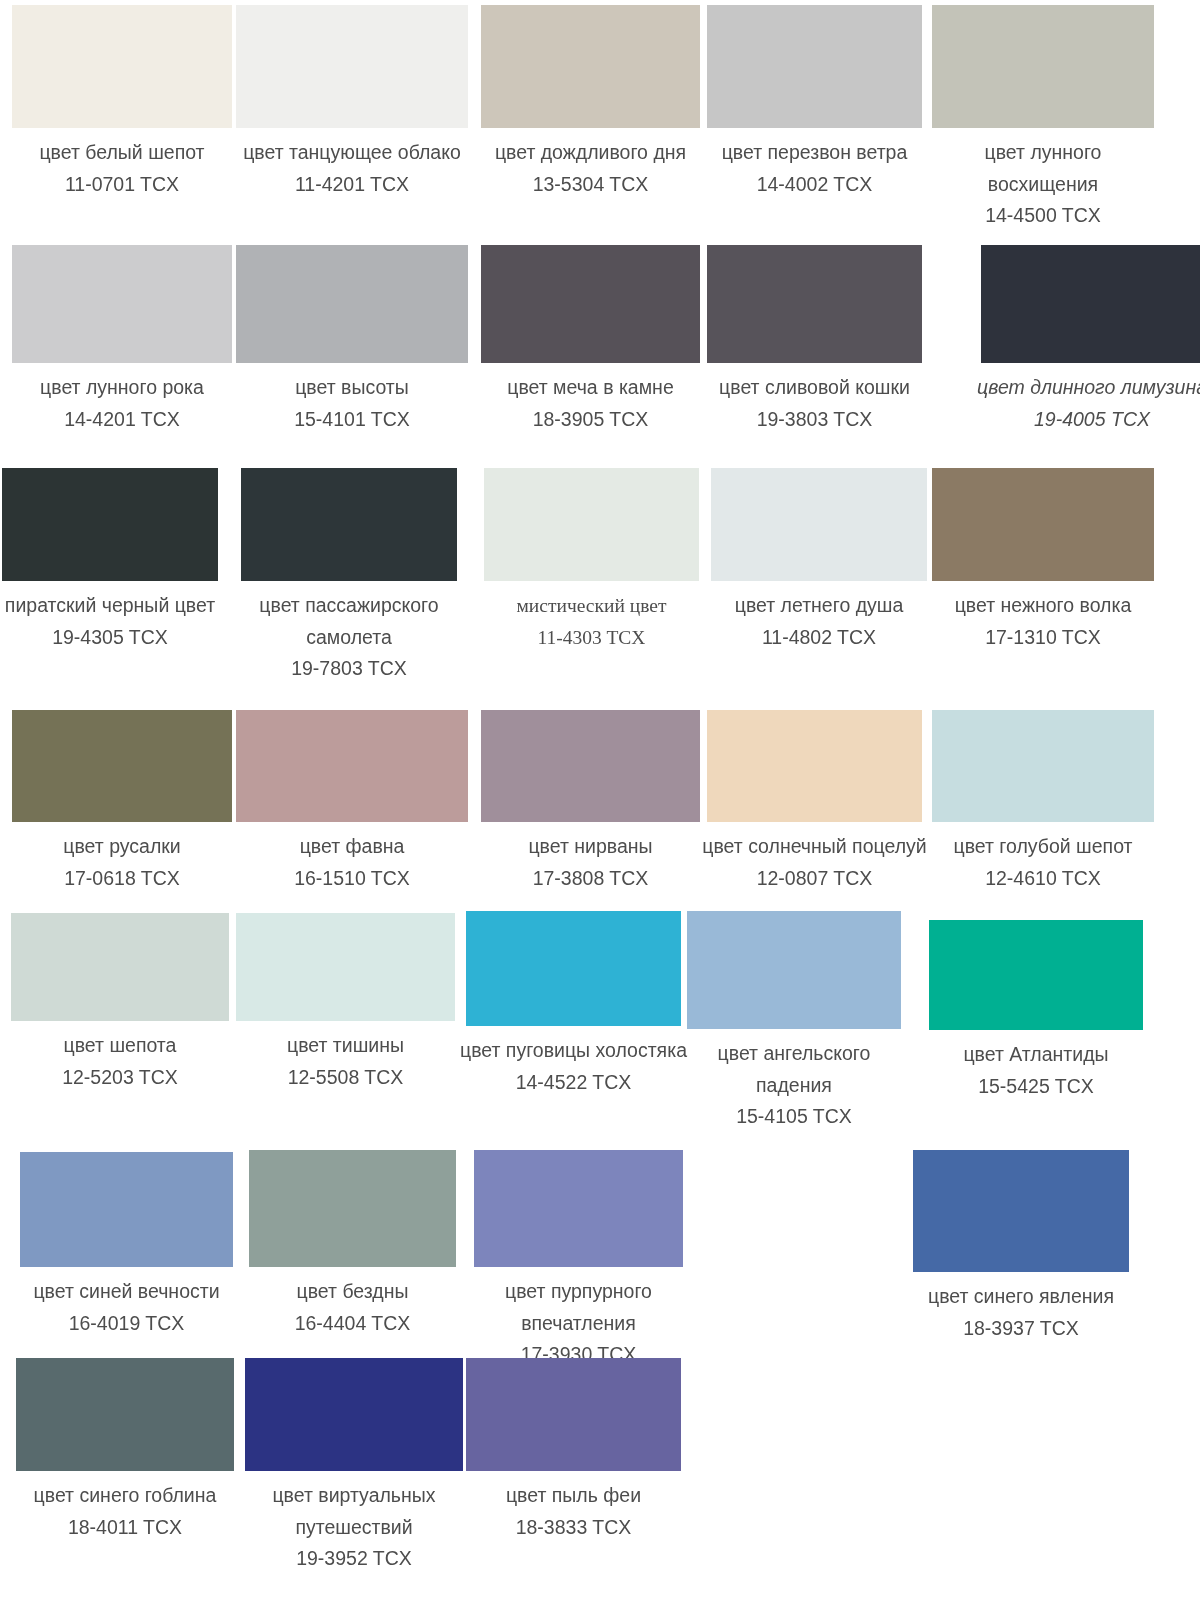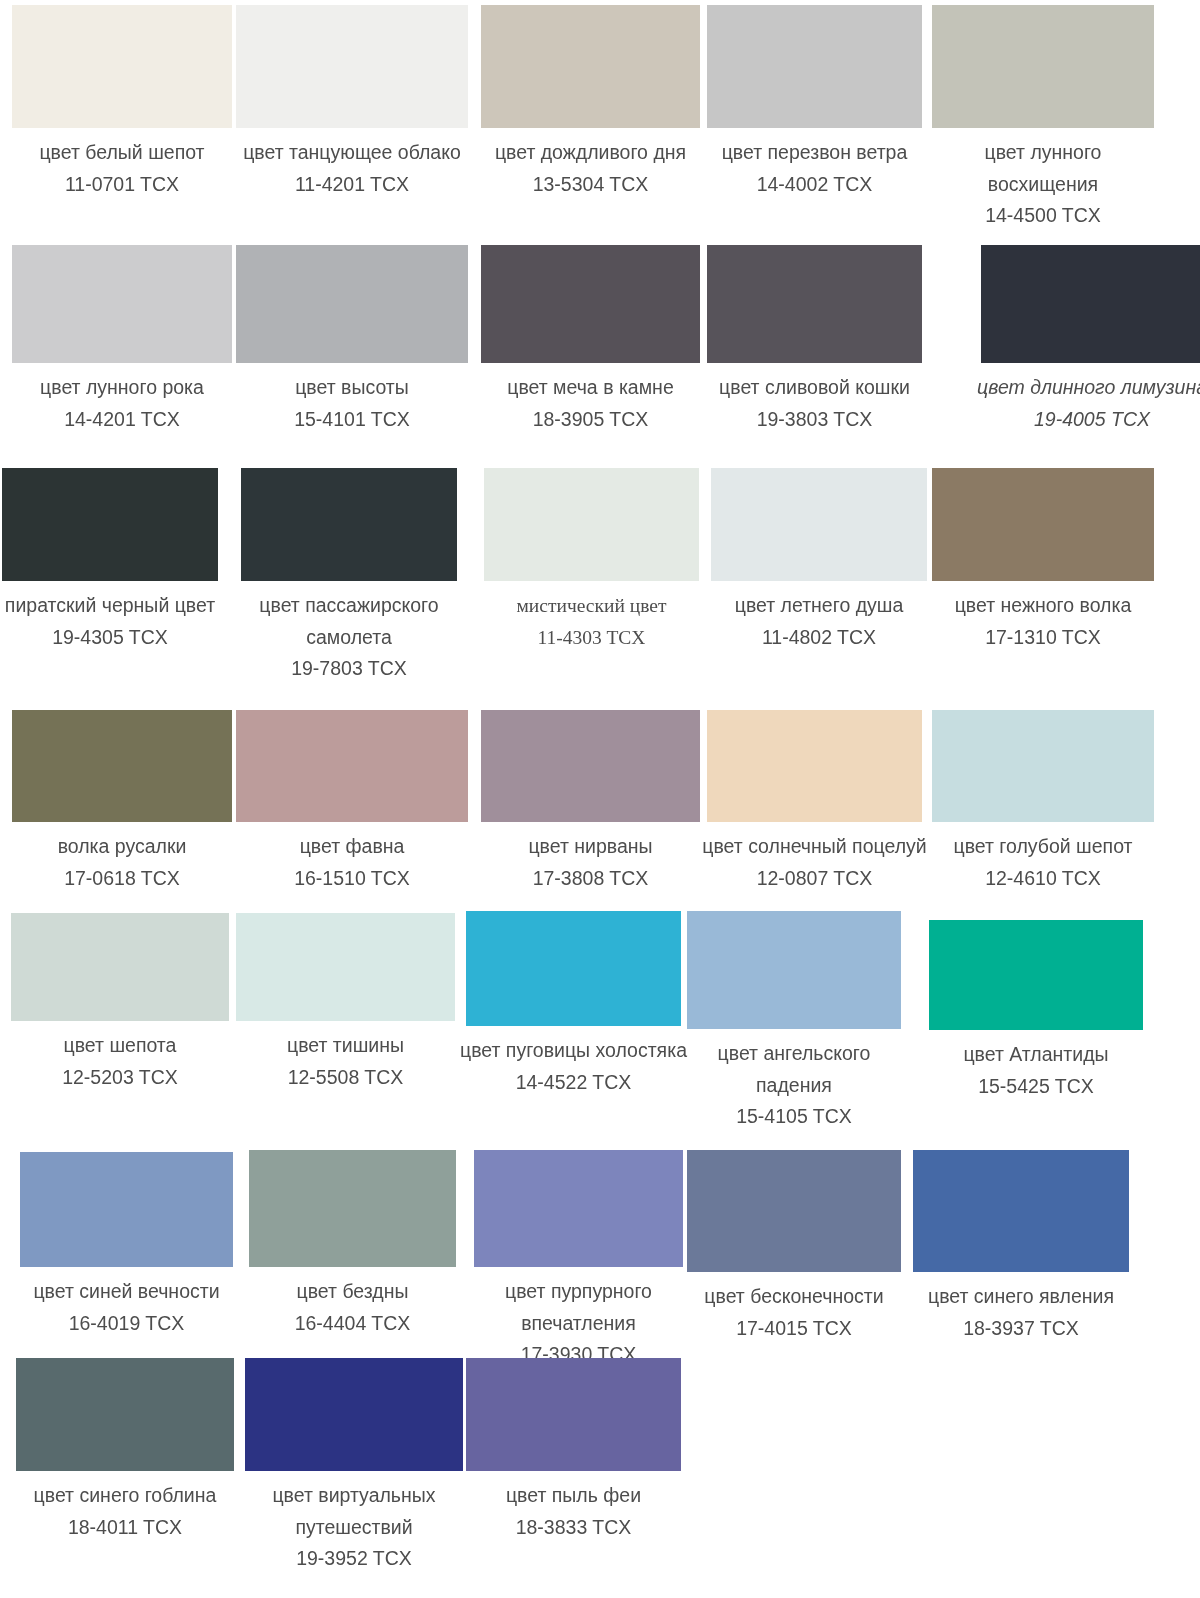--- a/index.html
+++ b/index.html
@@ -189,21 +189,21 @@
       <div class="swatch-caption">
         <span class="swatch-name">цвет нежного волка</span>
         <span class="swatch-code">17-1310 TCX</span>
       </div>
     </div>
     <div class="swatch-cell" style="left: 7px; top: 710px; width: 230px;">
       <div style="width: 220px; margin-left: 5px;">
         <div class="swatch-chip" style="height: 112px; background: rgb(117, 114, 86);"></div>
       </div>
       <div class="swatch-caption">
-        <span class="swatch-name">волка русалки</span>
+        <span class="swatch-name">цвет русалки</span>
         <span class="swatch-code">17-0618 TCX</span>
       </div>
     </div>
     <div class="swatch-cell" style="left: 237px; top: 710px; width: 230px;">
       <div style="width: 232px; margin-left: -1px;">
         <div class="swatch-chip" style="height: 112px; background: rgb(188, 156, 155);"></div>
       </div>
       <div class="swatch-caption">
         <span class="swatch-name">цвет фавна</span>
         <span class="swatch-code">16-1510 TCX</span>
@@ -301,29 +301,20 @@
     </div>
     <div class="swatch-cell" style="left: 463.5px; top: 1150px; width: 230px;">
       <div style="width: 209px; margin-left: 10.5px;">
         <div class="swatch-chip" style="height: 117px; background: rgb(125, 133, 188);"></div>
       </div>
       <div class="swatch-caption">
         <span class="swatch-name">цвет пурпурного впечатления</span>
         <span class="swatch-code">17-3930 TCX</span>
       </div>
     </div>
-    <div class="swatch-cell" style="left: 679px; top: 1150px; width: 230px;">
-      <div style="width: 214px; margin-left: 8px;">
-        <div class="swatch-chip" style="height: 122px; background: rgb(107, 121, 153);"></div>
-      </div>
-      <div class="swatch-caption">
-        <span class="swatch-name">цвет бесконечности</span>
-        <span class="swatch-code">17-4015 TCX</span>
-      </div>
-    </div>
     <div class="swatch-cell" style="left: 906px; top: 1150px; width: 230px;">
       <div style="width: 216px; margin-left: 7px;">
         <div class="swatch-chip" style="height: 122px; background: rgb(69, 105, 166);"></div>
       </div>
       <div class="swatch-caption">
         <span class="swatch-name">цвет синего явления</span>
         <span class="swatch-code">18-3937 TCX</span>
       </div>
     </div>
     <div class="swatch-cell" style="left: 10px; top: 1358px; width: 230px;">

